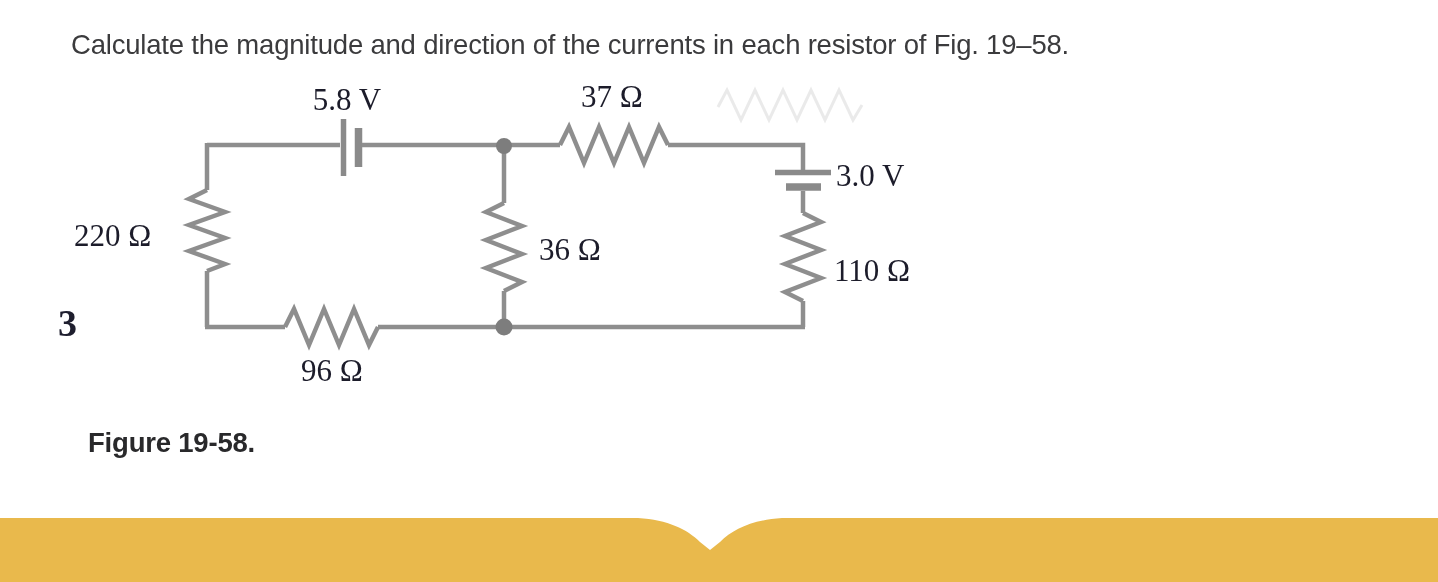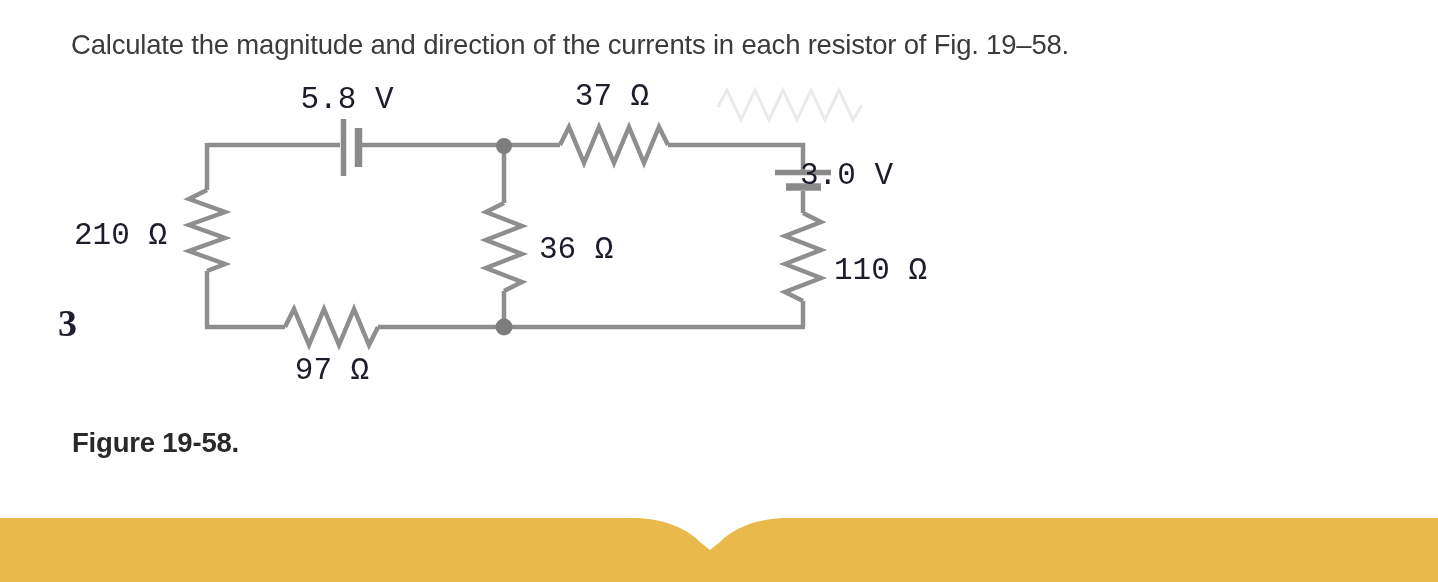--- a/index.html
+++ b/index.html
@@ -12,33 +12,33 @@
   }
   .problem-text{
     position:absolute;left:71px;top:28px;
     font-size:27.5px;line-height:1.2;
     color:#3b3b3d;letter-spacing:-0.2px;
     white-space:nowrap;
   }
   .circuit-svg{position:absolute;left:0;top:0;width:1438px;height:582px;}
   .clabel{
     position:absolute;
-    font-family:Liberation Mono, monospace;
+    font-family:Liberation Serif, serif;
     font-size:31px;line-height:1;
     color:#1c1c2a;white-space:nowrap;text-align:center;
   }
   .clabel.centered{transform:translateX(-50%);}
   .margin-char{
     position:absolute;left:58px;top:304px;
     font-family:"Liberation Serif",serif;
     font-weight:700;font-size:38px;line-height:1;
     color:#1e1e2e;
   }
   .figure-caption{
-    position:absolute;left:72px;top:427px;
+    position:absolute;left:88px;top:427px;
     font-size:27.5px;font-weight:700;
     color:#29292b;letter-spacing:-0.2px;text-align:center;
   }
   .bottom-bar-svg{position:absolute;left:0;bottom:0;width:1438px;height:64px;display:block;}
   .wire{stroke:#8e8e8e;stroke-width:4.5;fill:none;stroke-linecap:butt;stroke-linejoin:miter;}
   .plate-thin{stroke:#8a8a8a;stroke-width:5.5;fill:none;}
   .plate-thick{stroke:#8a8a8a;stroke-width:7.5;fill:none;}
   .node{fill:#7d7d7d;stroke:none;}
   .ghost{stroke:#d8d8d8;stroke-width:3;fill:none;opacity:0.55;}
 </style>
@@ -83,25 +83,25 @@
       <path class="wire" d="M205,327 H285"></path>
       <path class="wire" d="M285,327 L294,309 L309,345 L324,309 L339,345 L354,309 L369,345 L378,327"></path>
       <path class="wire" d="M378,327 H805"></path>
 
       <circle class="node" cx="504" cy="146" r="8"></circle>
       <circle class="node" cx="504" cy="327" r="8.5"></circle>
     </svg>
 
     <div class="clabel centered" style="left:347px;top:84px;">5.8 V</div>
     <div class="clabel centered" style="left:612px;top:81px;">37 Ω</div>
-    <div class="clabel" style="left:800px;top:160px;">3.0 V</div>
-    <div class="clabel" style="left:74px;top:220px;">210 Ω</div>
+    <div class="clabel" style="left:836px;top:160px;">3.0 V</div>
+    <div class="clabel" style="left:74px;top:220px;">220 Ω</div>
     <div class="clabel" style="left:539px;top:234px;">36 Ω</div>
     <div class="clabel" style="left:834px;top:244px;margin-top:11px;">110 Ω</div>
-    <div class="clabel centered" style="left:332px;top:355px;">97 Ω</div>
+    <div class="clabel centered" style="left:332px;top:355px;">96 Ω</div>
   </div>
 
   <div class="margin-char">3</div>
 
   <div class="figure-caption">Figure 19-58.</div>
 
   <svg class="bottom-bar-svg" viewBox="0 0 1438 64" preserveAspectRatio="none" xmlns="http://www.w3.org/2000/svg">
     <path fill="#e9b94c" d="M0,0 H638 C668,2 687,11 700,24 L710,32 L720,24 C733,11 752,2 782,0 H1438 V64 H0 Z"></path>
   </svg>
 

